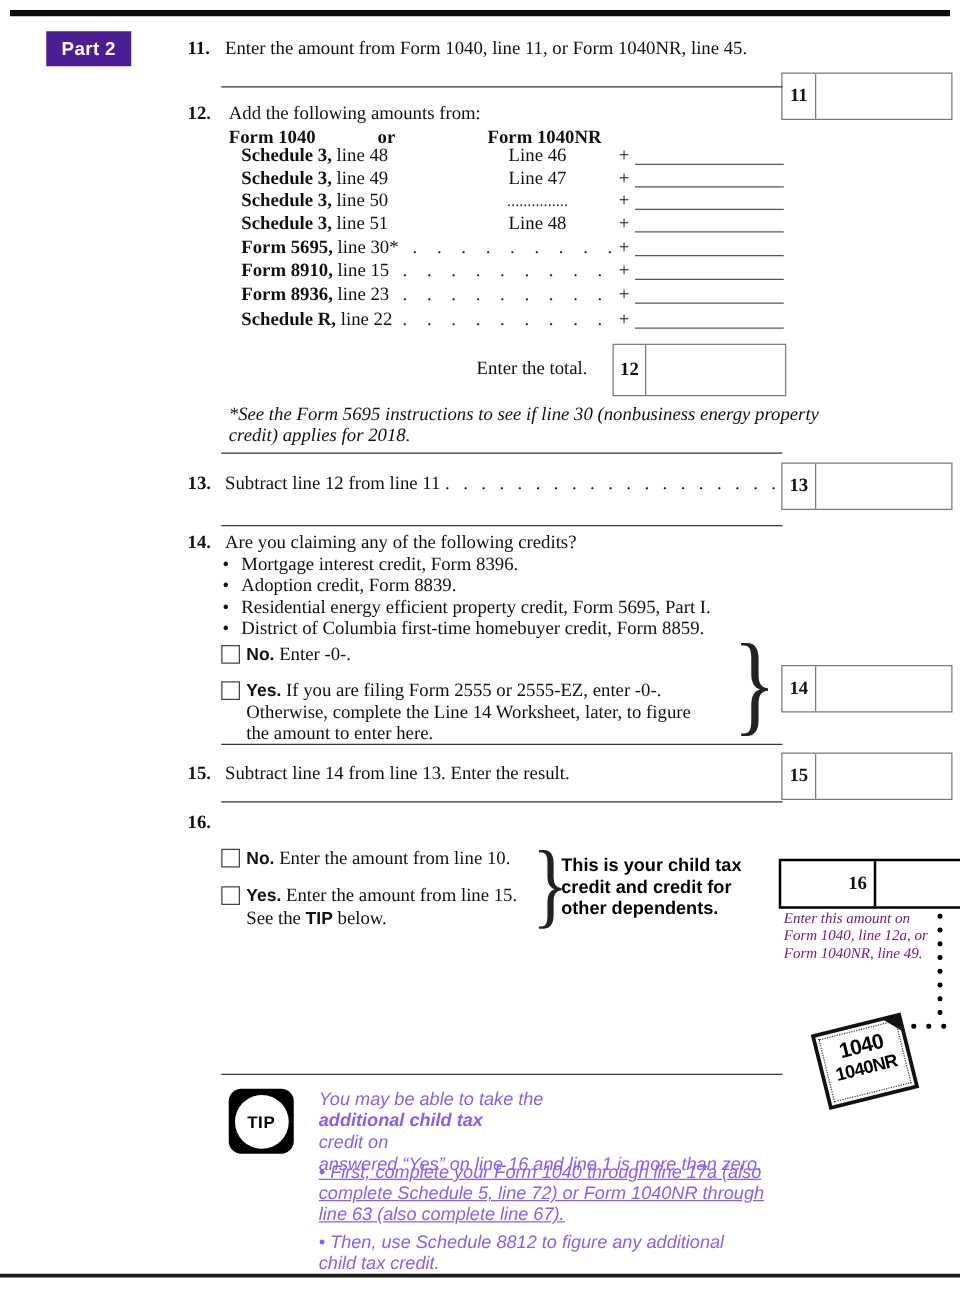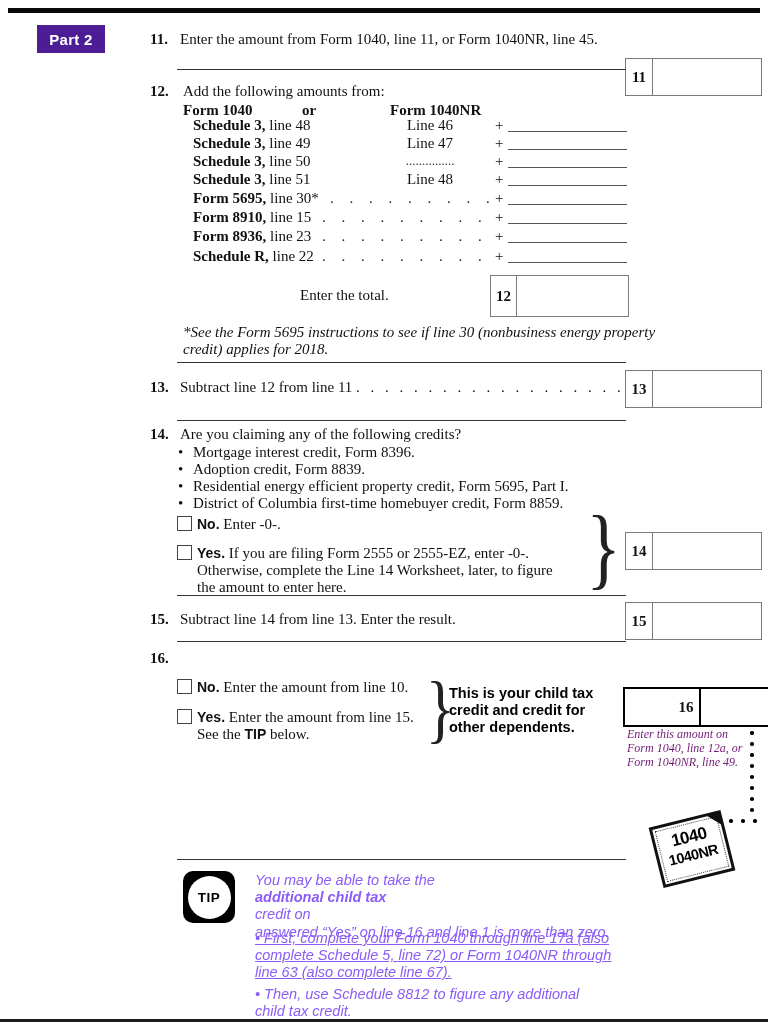--- a/index.html
+++ b/index.html
@@ -107,21 +107,21 @@
     <span class="plus">+</span>
     <div class="uline"></div>
   </div>
   <div class="wrow" style="top:248px;">
     <span class="lbl"><span class="bold">Schedule R,</span><span> line 22</span></span>
     <span class="leader">. . . . . . . . . .</span>
     <span class="plus">+</span>
     <div class="uline"></div>
   </div>
 
-  <div class="abs serif" style="left:300px;top:287px;width:170px;text-align:left;">Enter the total.</div>
+  <div class="abs serif" style="left:300px;top:287px;width:170px;text-align:right;">Enter the total.</div>
   <div class="ebox" style="left:490px;top:275px;width:137px;height:40px;">
     <div class="cell-num" style="width:25px;">12</div>
     <div class="cell-entry"></div>
   </div>
 
   <div class="abs serif italic lineblock" style="left:183px;top:324px;line-height:17px;">
     <span>*See the Form 5695 instructions to see if line 30 (nonbusiness energy property</span>
     <span>credit) applies for 2018.</span>
   </div>
 

